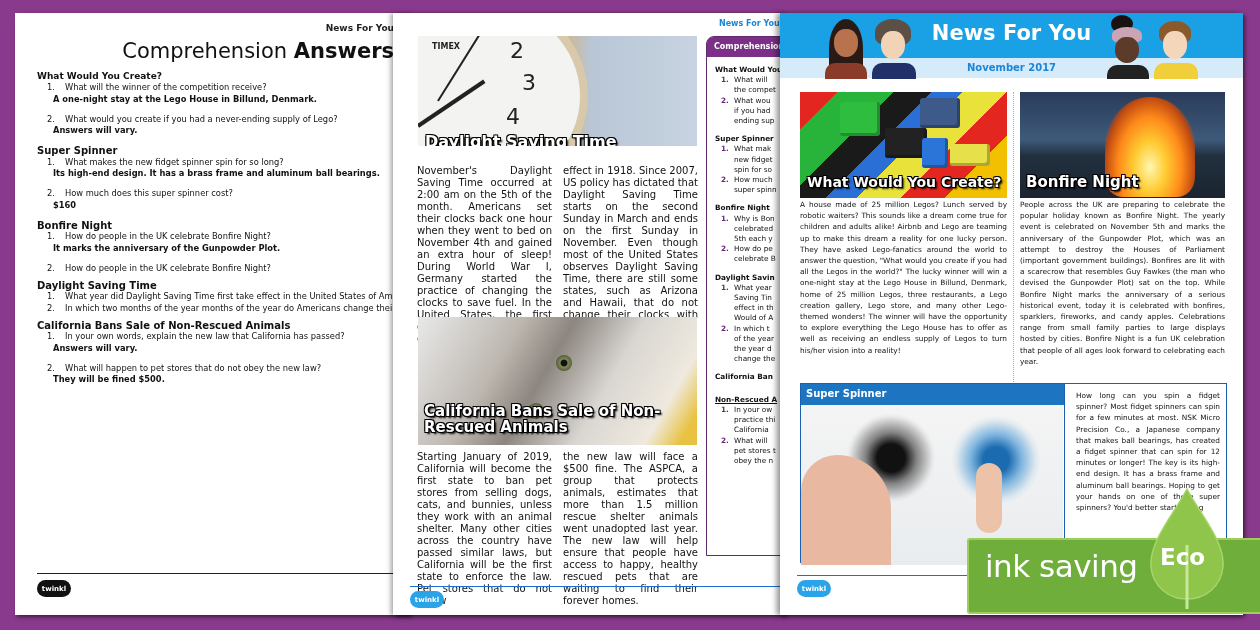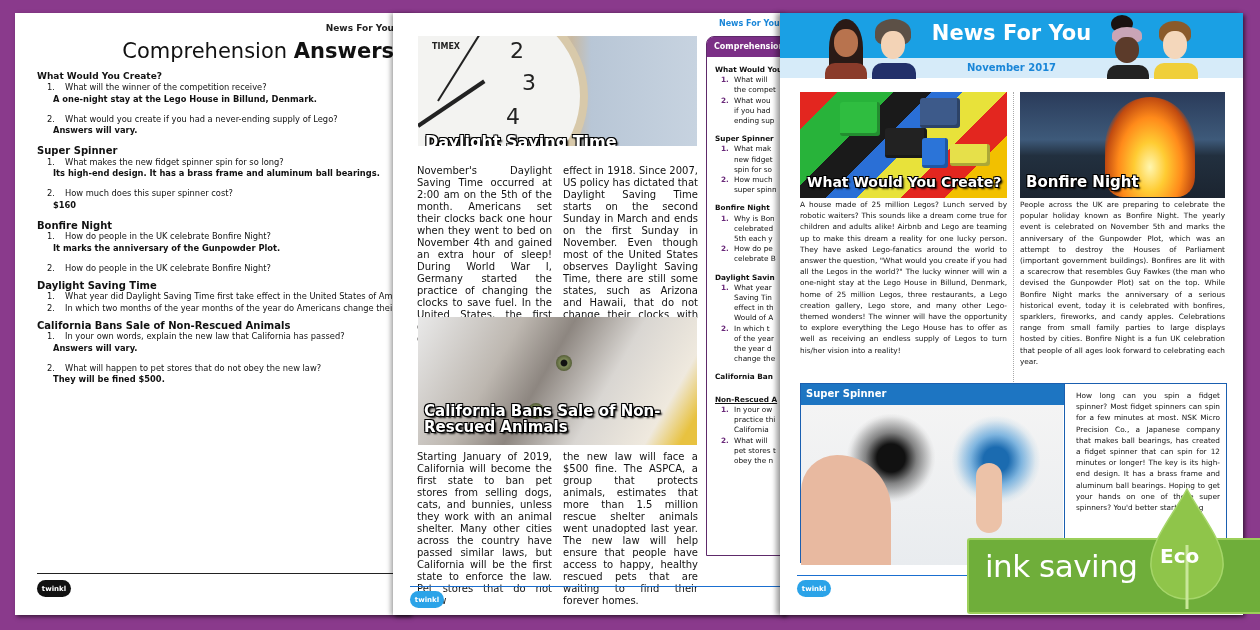--- a/index.html
+++ b/index.html
@@ -83,21 +83,21 @@
   #p3 .spinner { position: absolute; border-radius: 50%; }
   #p3 .spin-text-box { position: absolute; left: 284px; top: 370px; width: 163px; height: 180px; border: 1.5px solid #1a5fb0; border-left: none; }
   #p3 .spin-text { left: 296px; top: 377px; width: 144px; font-size: 7.35px; line-height: 11.2px; }
   #p3 .footer-line { position: absolute; left: 17px; right: 17px; top: 562px; height: 1px; background: #1a6fd0; }
   #p3 .twinkl { left: 17px; top: 567px; background: #2ba3e8; }
 
   
   #eco { position: absolute; left: 967px; top: 530px; width: 293px; height: 76px; background: #6fae3a; border: 2px solid #9ccf5a; border-right: none; border-radius: 3px 0 0 3px; margin-top: 8px; }
   #eco .ink { position: absolute; left: 16px; top: 8px; font-size: 31px; color: #fff; font-family: "DejaVu Sans", sans-serif; white-space: nowrap; letter-spacing: -0.5px; }
   #eco-leaf { position: absolute; left: 1147px; top: 487px; width: 80px; height: 122px; }
-  #eco-leaf .eco { position: absolute; left: 13px; top: 57px; font-size: 20px; font-weight: bold; color: #fff; }
+  #eco-leaf .eco { position: absolute; left: 13px; top: 57px; font-size: 23px; font-weight: bold; color: #fff; }
 </style>
 </head>
 <body>
 
 <div class="page" id="p1">
   <div class="hdr-tag">News For You</div>
   <div class="title">
     <span>Comprehension</span>
     <b>Answers</b>
   </div>

